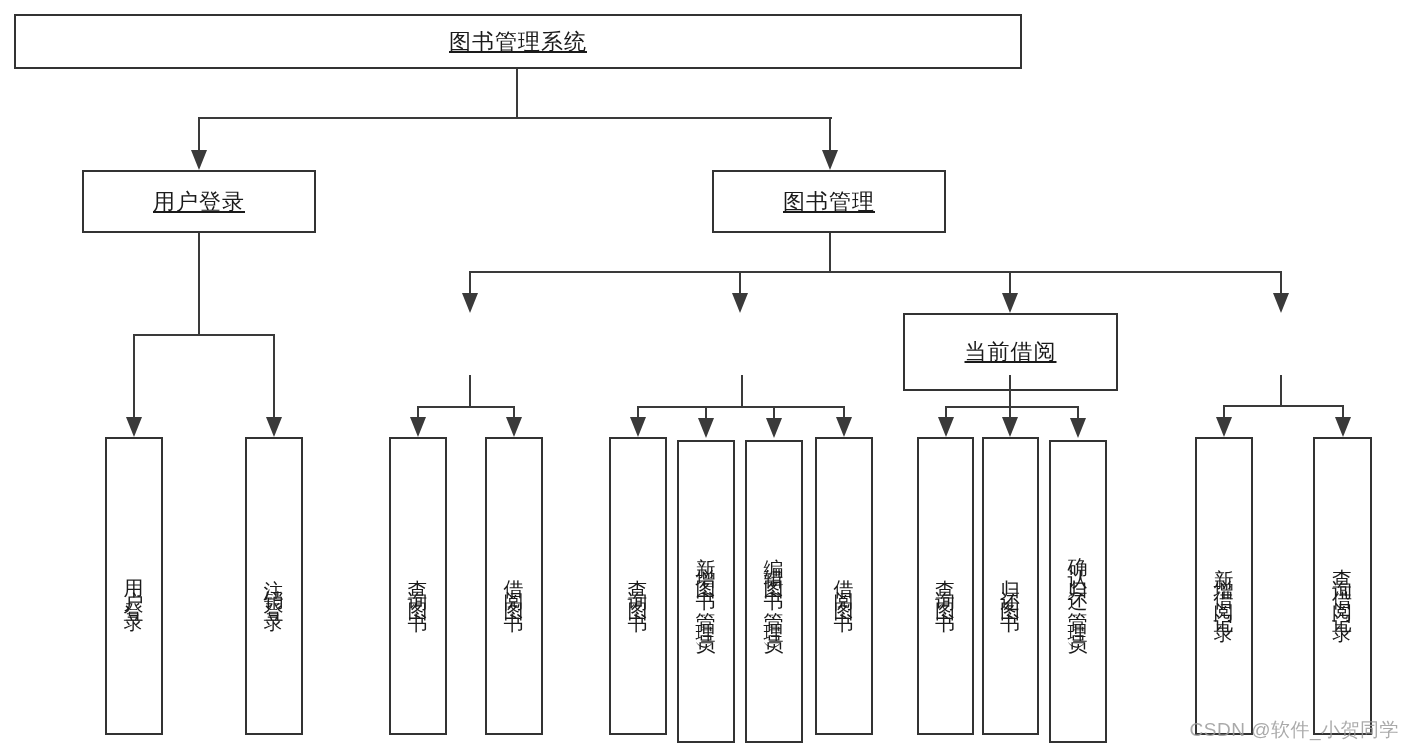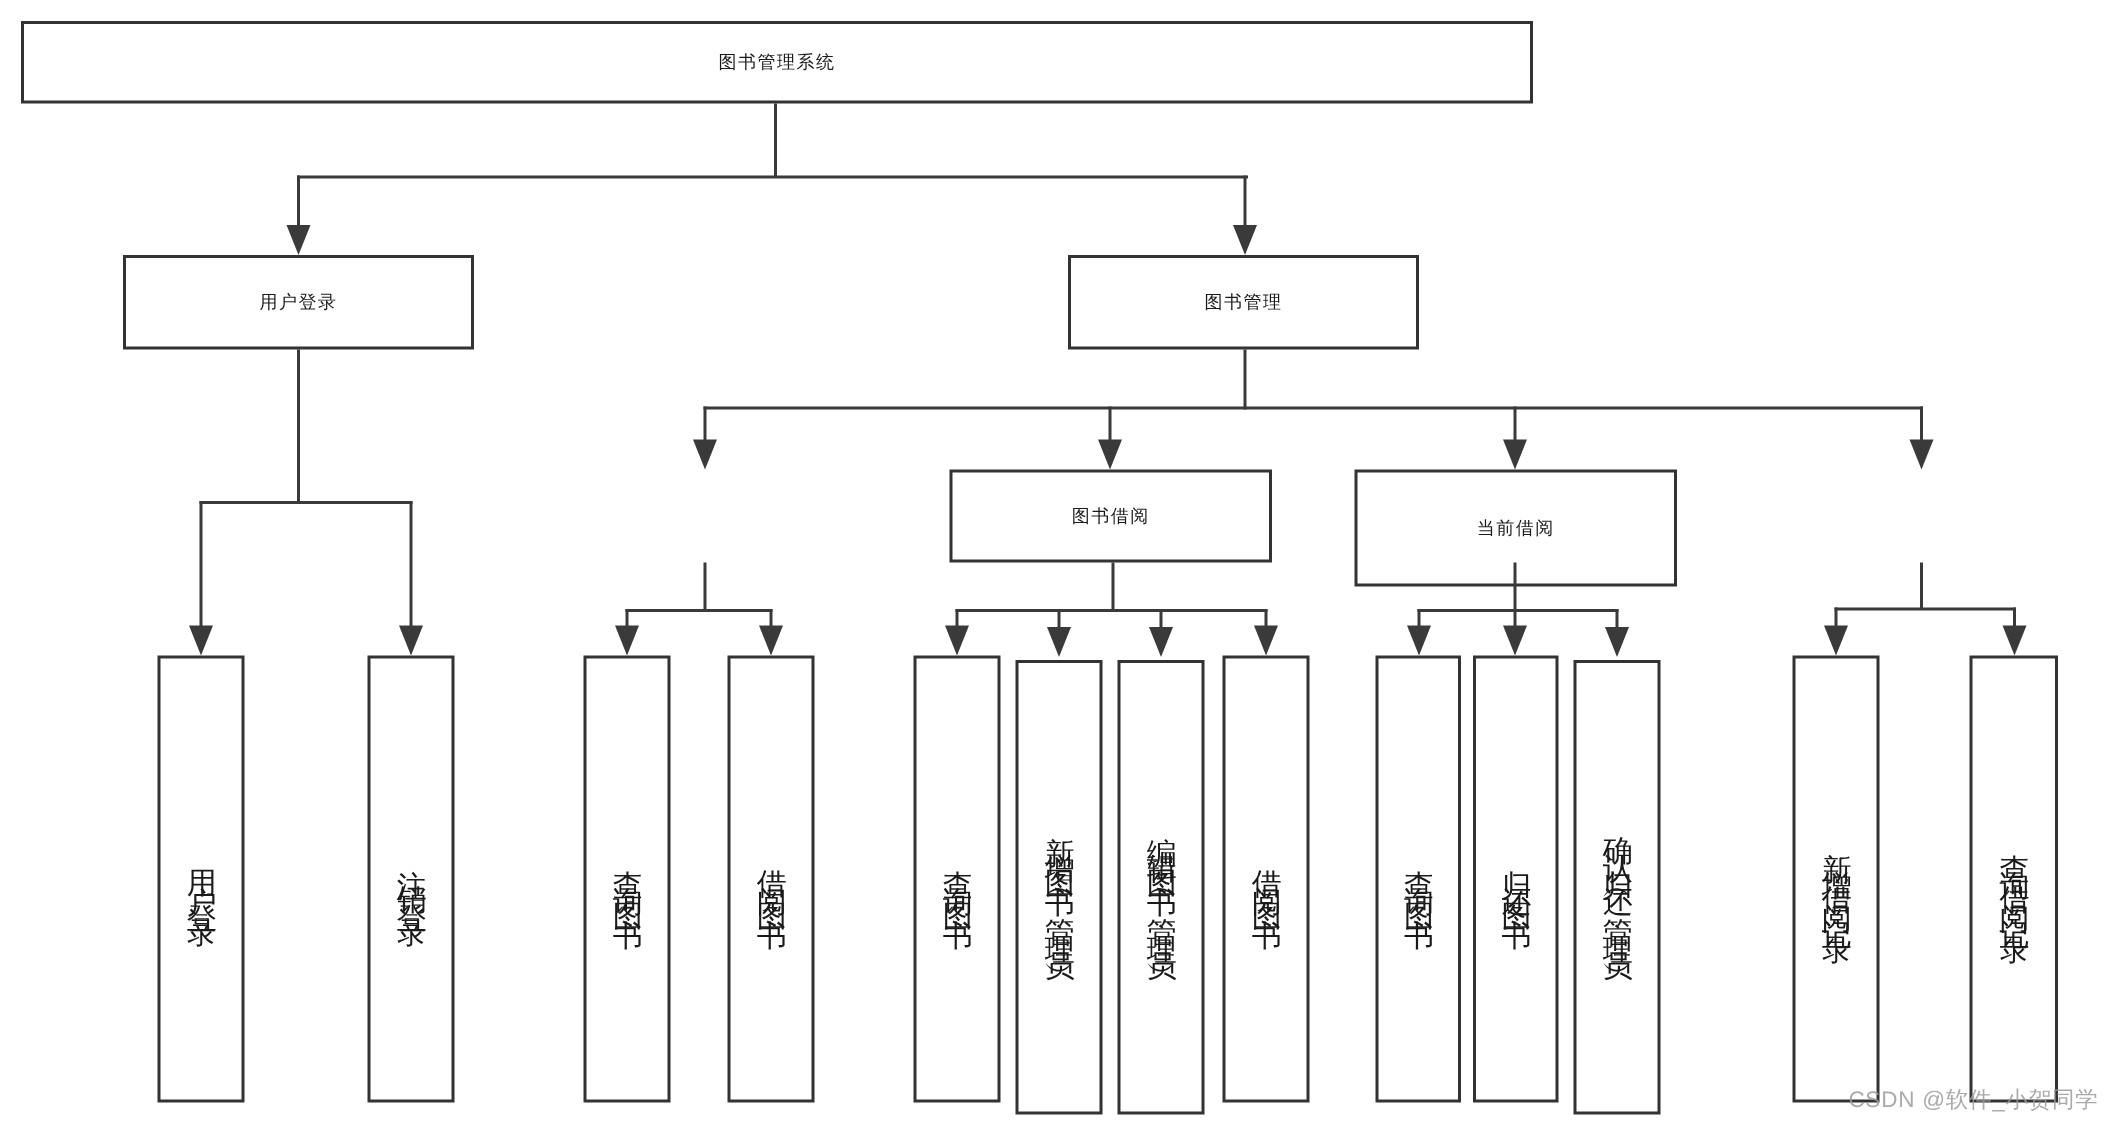--- a/index.html
+++ b/index.html
@@ -22,24 +22,25 @@
   .node{
     position:absolute;
     box-sizing:border-box;
     background:var(--fill);
     border:2px solid var(--border);
     display:flex;
     align-items:center;
     justify-content:center;
   }
   .node .label{
-    font-size:12px;
+    font-size:22px;
     letter-spacing:1px;
     color:var(--text);
     white-space:nowrap;
+    text-decoration:underline;
   }
   .node .vtext{
     writing-mode:vertical-rl;
     text-orientation:mixed;
     font-size:20px;
     line-height:1;
     letter-spacing:11px;
     color:var(--text);
     white-space:nowrap;
   }
@@ -51,21 +52,21 @@
     position:absolute;
     width:0;height:0;
     border-left:8px solid transparent;
     border-right:8px solid transparent;
     border-top:20px solid var(--line);
   }
   .watermark{
     position:absolute;
     right:6px;
     bottom:4px;
-    font-size:15px;
+    font-size:19px;
     letter-spacing:.5px;
     color:var(--wm);
     opacity:.85;
     white-space:nowrap;
   }
 </style>
 </head>
 <body>
 
 <div class="canvas">
@@ -74,23 +75,20 @@
     <span class="label">图书管理系统</span>
   </div>
 
   <div class="node" style="left:82px;top:170px;width:234px;height:63px">
     <span class="label">用户登录</span>
   </div>
   <div class="node" style="left:712px;top:170px;width:234px;height:63px">
     <span class="label">图书管理</span>
   </div>
 
-  <div class="node" style="left:633px;top:313px;width:215px;height:62px">
-    <span class="label">图书借阅</span>
-  </div>
   <div class="node" style="left:903px;top:313px;width:215px;height:78px">
     <span class="label">当前借阅</span>
   </div>
 
   <div class="node" style="left:105px;top:437px;width:58px;height:298px">
     <span class="vtext">用户登录</span>
   </div>
   <div class="node" style="left:245px;top:437px;width:58px;height:298px">
     <span class="vtext">注销登录</span>
   </div>

